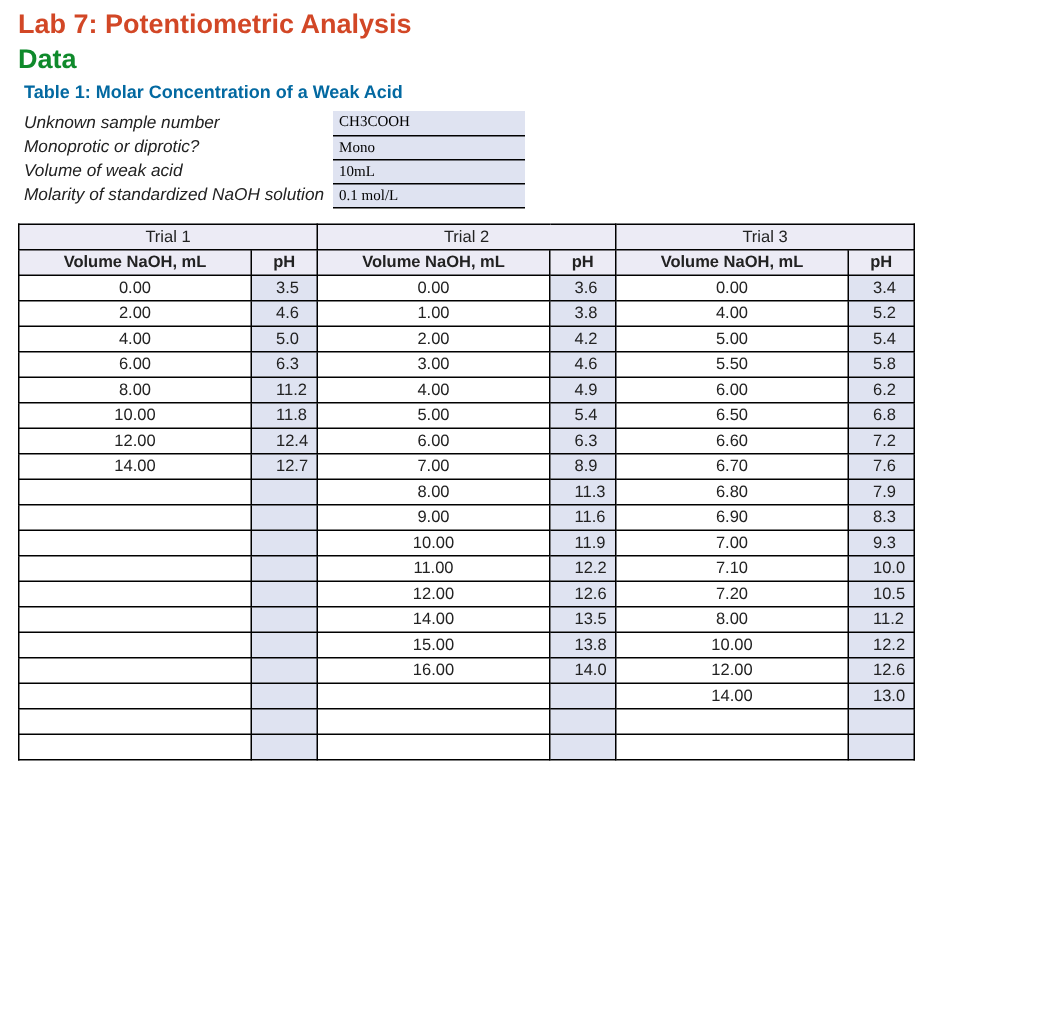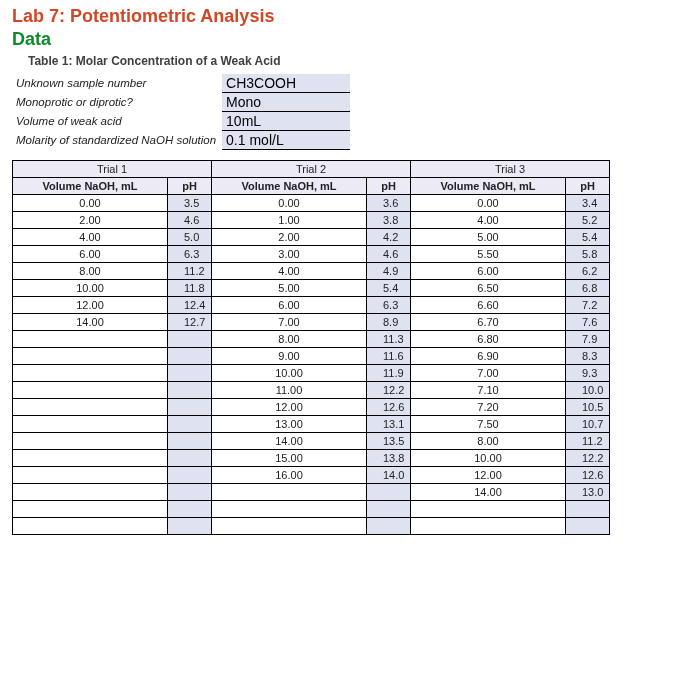--- a/index.html
+++ b/index.html
@@ -22,47 +22,48 @@
     color: #d24726;
   }
   h2.data-title {
     margin: 2px 0 2px 0;
     font-family: Arial, Helvetica, sans-serif;
     font-size: 18px;
     font-weight: bold;
     color: #0f8a2b;
   }
   .table-caption {
-    margin: 4px 0 6px 16px;
+    margin: 4px 0 6px 4px;
     font-weight: bold;
     font-size: 12px;
-    color: #404040;
+    color: #0369a1;
   }
   
   .info-table {
     border-collapse: collapse;
     margin-left: 4px;
     margin-bottom: 10px;
   }
   .info-table td.label {
     padding: 2px 6px 2px 0;
     font-size: 11.5px;
     color: #222;
     white-space: nowrap;
     min-width: 142px;
     font-style: italic;
   }
   .info-table td.value {
-    font-size: 14px;
+    font-size: 10px;
     font-weight: 400;
     color: #000;
     background: #dfe3f1;
     border-bottom: 1px solid #000;
     padding: 1px 4px;
     width: 120px;
+    font-family: Liberation Serif, serif;
   }
   
   .data-wrap {
     margin-top: 4px;
   }
   table.data {
     border-collapse: collapse;
     table-layout: fixed;
   }
   table.data th, table.data td {
@@ -256,28 +257,20 @@
             <td class="vol empty">&nbsp;</td>
             <td class="ph empty-ph">&nbsp;</td>
             <td class="vol">12.00</td>
             <td class="ph">12.6</td>
             <td class="vol">7.20</td>
             <td class="ph">10.5</td>
           </tr>
           <tr>
             <td class="vol empty">&nbsp;</td>
             <td class="ph empty-ph">&nbsp;</td>
-            <td class="vol">13.00</td>
-            <td class="ph">13.1</td>
-            <td class="vol">7.50</td>
-            <td class="ph">10.7</td>
-          </tr>
-          <tr>
-            <td class="vol empty">&nbsp;</td>
-            <td class="ph empty-ph">&nbsp;</td>
             <td class="vol">14.00</td>
             <td class="ph">13.5</td>
             <td class="vol">8.00</td>
             <td class="ph">11.2</td>
           </tr>
           <tr>
             <td class="vol empty">&nbsp;</td>
             <td class="ph empty-ph">&nbsp;</td>
             <td class="vol">15.00</td>
             <td class="ph">13.8</td>

